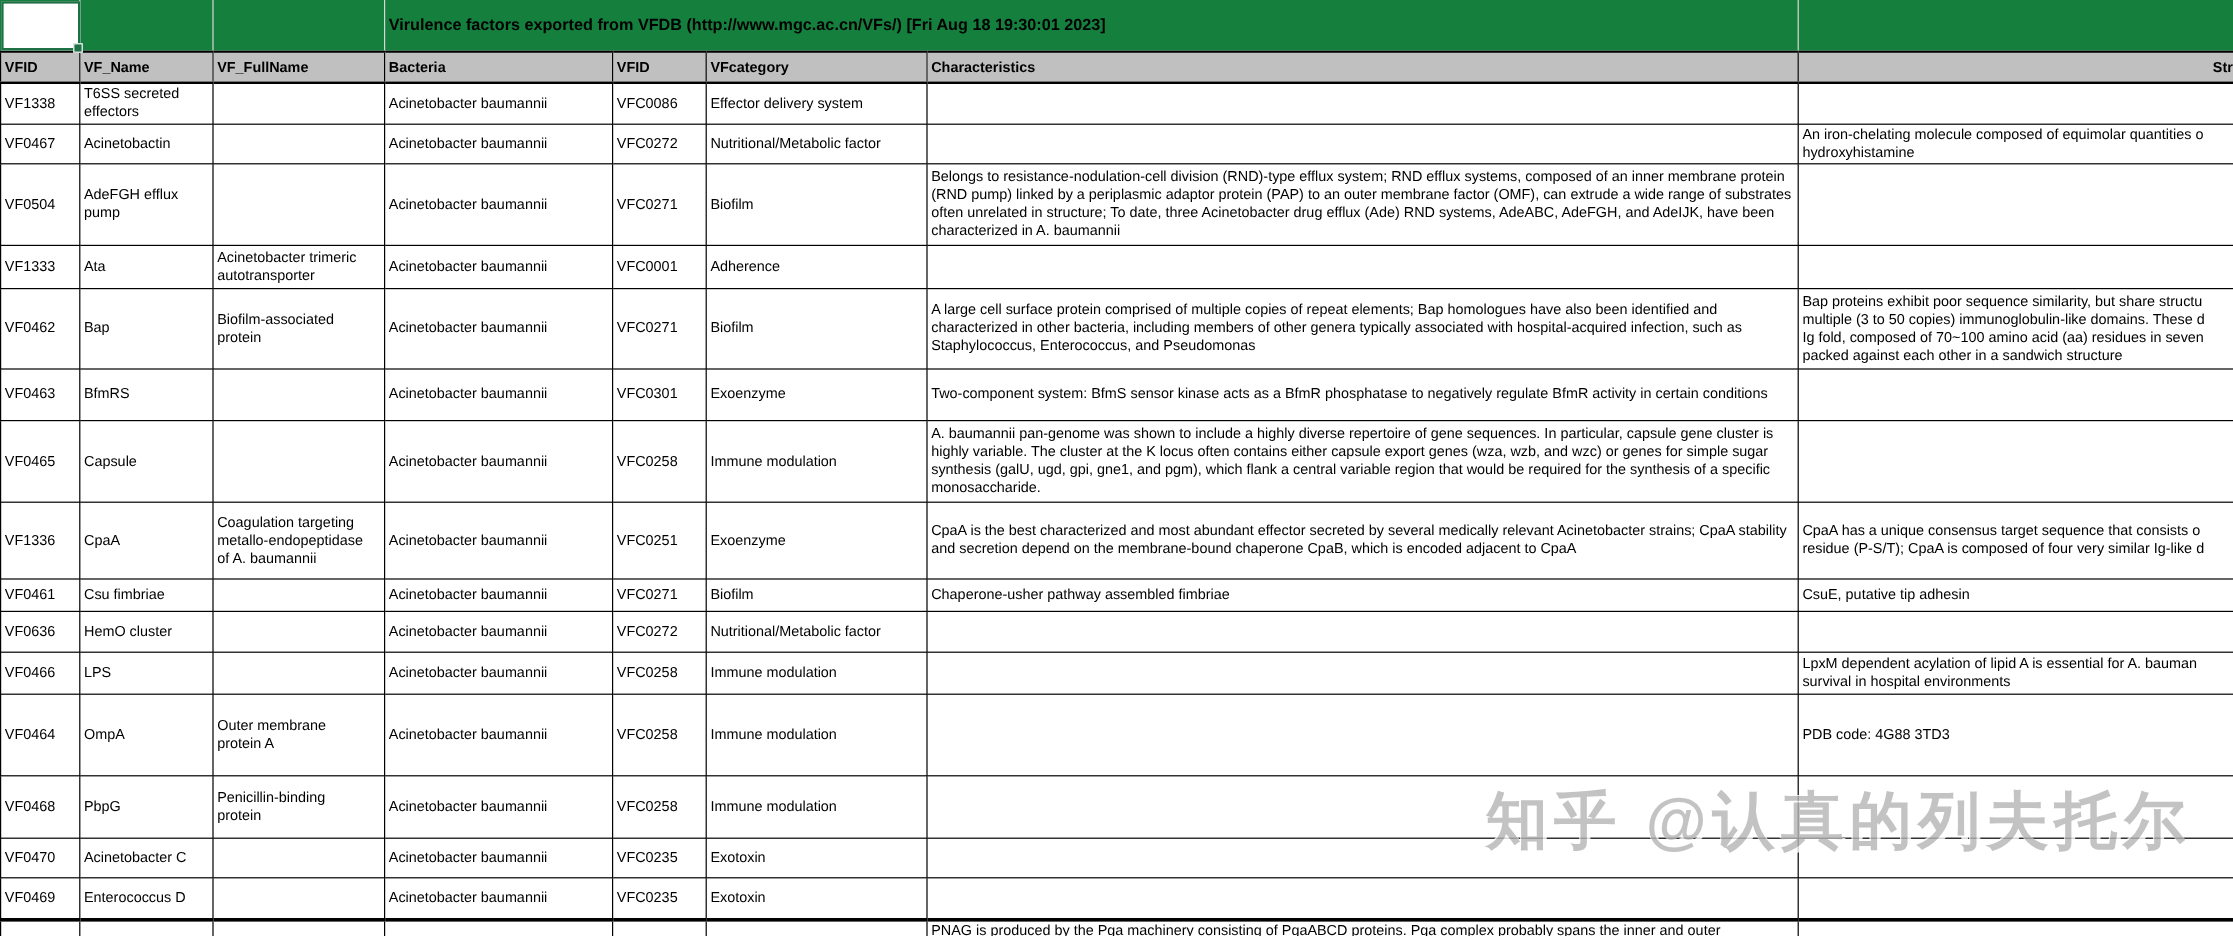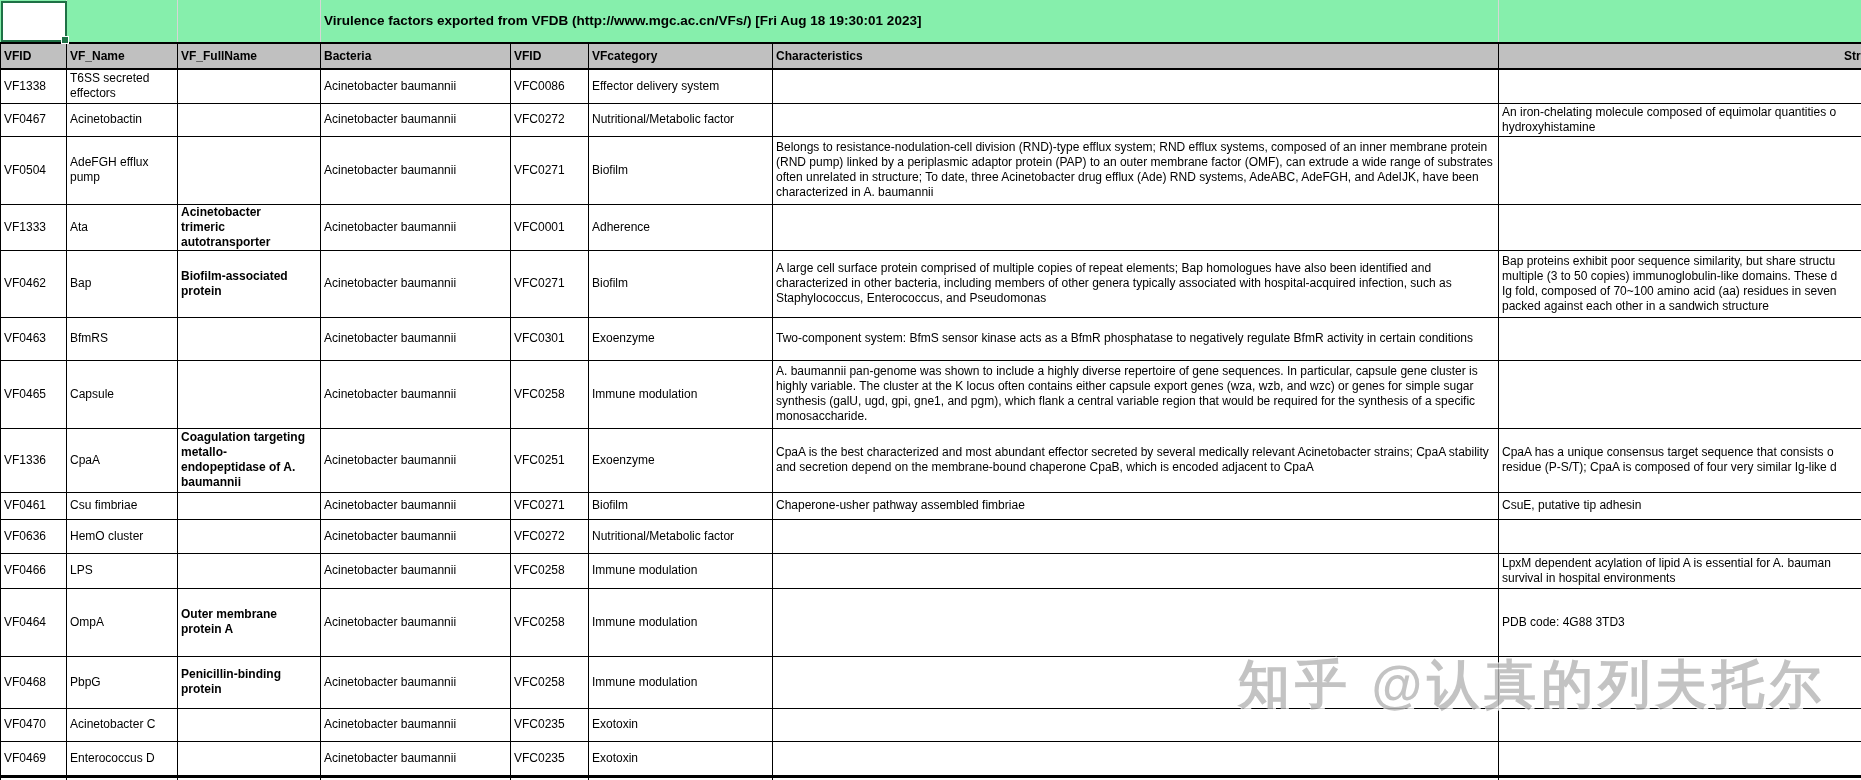--- a/index.html
+++ b/index.html
@@ -1,42 +1,42 @@
 <!DOCTYPE html>
 <html><head>
 <meta charset="utf-8">
 <style>
   html,body{margin:0;padding:0;}
   body{
     width:1861px;height:780px;overflow:hidden;background:#ffffff;position:relative;
     font-family:"Liberation Sans","DejaVu Sans",sans-serif;color:#000;
   }
   
-  .title-row{position:relative;height:42px;width:1861px;background:#86efac;}
+  .title-row{position:relative;height:42px;width:1861px;background:#15803d;}
   .grid-v{position:absolute;top:0;bottom:0;width:1px;background:#d6d6d6;}
   .a1-cell{position:absolute;left:1px;top:1px;width:62px;height:37px;border:2px solid #1e7145;background:#fff;}
   .a1-handle{position:absolute;right:-4px;bottom:-4px;width:6px;height:6px;background:#1e7145;border:1px solid #fff;}
   .title-text{
     position:absolute;left:324px;top:0;height:42px;line-height:42px;
     font-weight:bold;font-size:13.5px;white-space:nowrap;background:transparent;
   }
   
   table.grid{border-collapse:collapse;table-layout:fixed;width:2198px;}
   .grid th,.grid td{
     border:1px solid #000;overflow:hidden;padding:0 3px;vertical-align:middle;
     font-size:12px;line-height:15px;word-wrap:break-word;
   }
   .grid th{
     background:#c0c0c0;font-weight:bold;text-align:left;
     border-top:2px solid #000;border-bottom:2px solid #000;height:24px;
   }
   .grid th.th-structure{text-align:left;padding-left:345px;}
   .grid td{background:#fff;text-align:left;}
   td.col-structure{white-space:pre;}
-  td.col-vf_fullname{padding-right:14px;font-weight:bold;}
+  td.col-vf_fullname{padding-right:14px;}
   tr.partial-row td{border-top:3px solid #000;vertical-align:top;}
   
   .watermark{
     position:absolute;left:1238px;top:650px;z-index:5;pointer-events:none;
     font-size:52px;font-weight:bold;letter-spacing:5px;white-space:nowrap;
     color:#b5b5b5;opacity:.8;text-shadow:3px 3px 0 #ffffff,-1px -1px 0 #ffffff;
   }
 </style>
 </head>
 <body>

